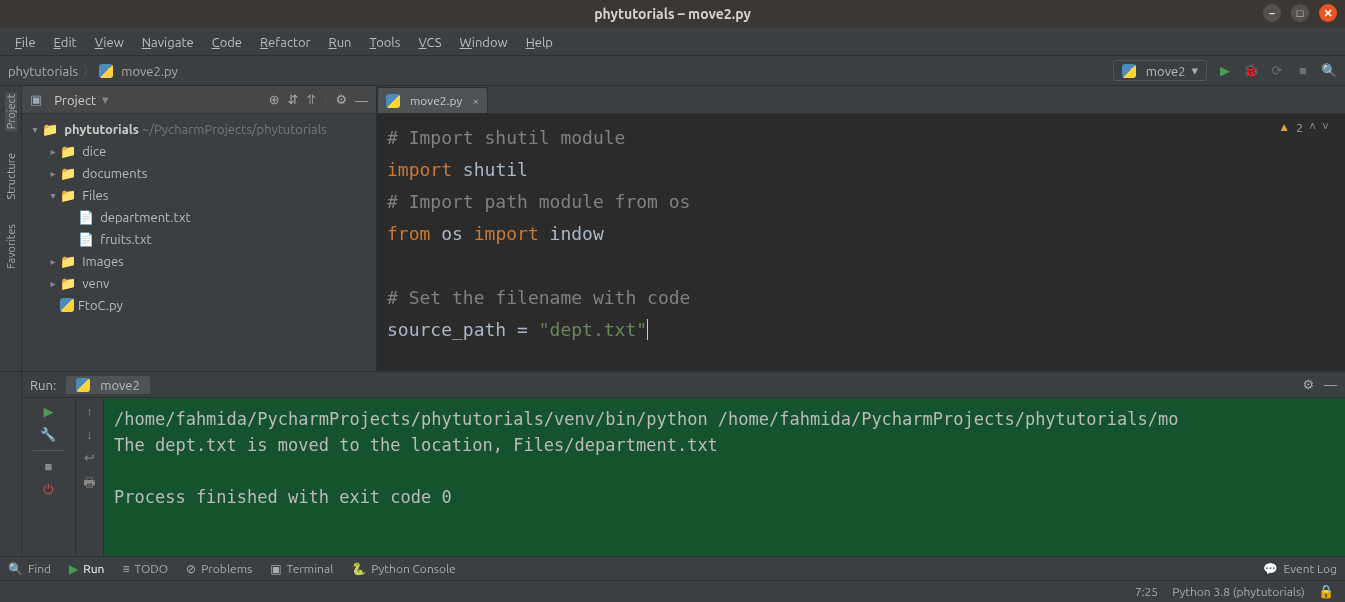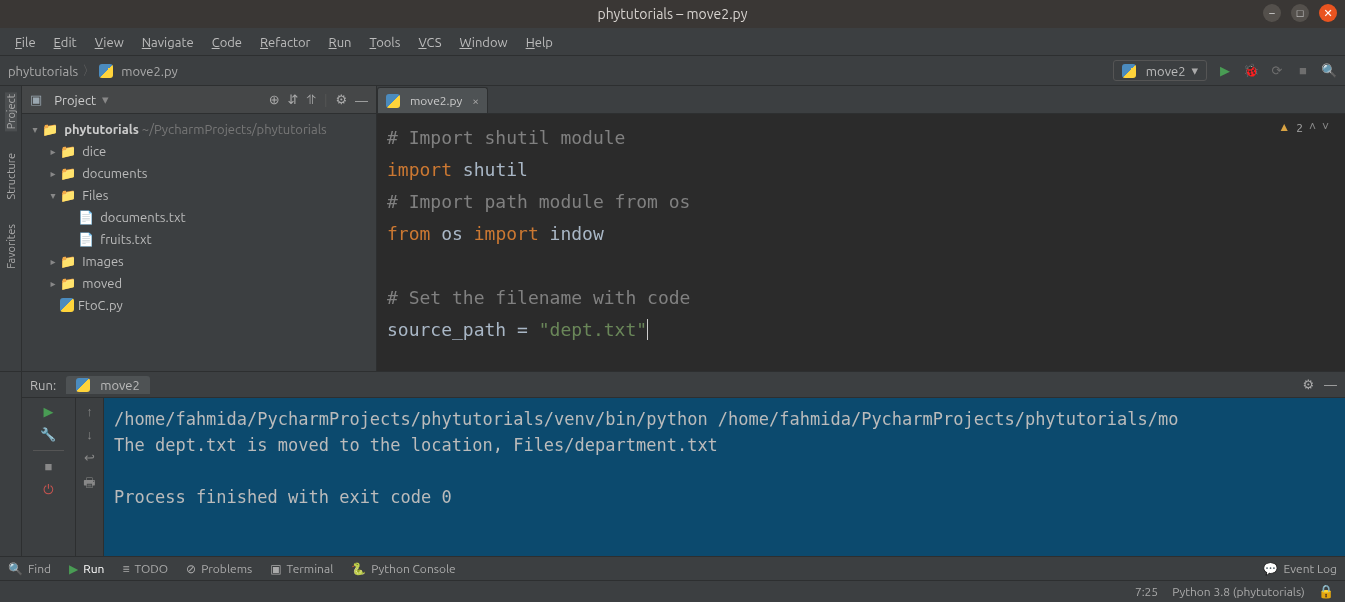--- a/index.html
+++ b/index.html
@@ -6,21 +6,21 @@
 body {
   width: 1345px; height: 602px;
   background: #2b2b2b;
   font-family: "Ubuntu", "Segoe UI", sans-serif;
   font-size: 13px;
   color: #bbb;
   overflow: hidden;
   display: flex; flex-direction: column;
 }
 
-.titlebar { height: 28px; background: #3a3735; display: flex; align-items: center; justify-content: center; position: relative; color: #d7d3cf; font-weight: normal; font-size: 14px; }
+.titlebar { height: 28px; background: #3a3735; display: flex; align-items: center; justify-content: center; position: relative; color: #d7d3cf; font-weight: bold; font-size: 14px; }
 .titlebar .winbtns { position: absolute; right: 8px; top: 4px; display: flex; gap: 10px; }
 .winbtn { width: 18px; height: 18px; border-radius: 9px; display: flex; align-items: center; justify-content: center; font-size: 11px; color: #ddd; background: #54504c; }
 .winbtn.close { background: #e95420; color: #fff; }
 
 .menubar { height: 28px; background: #3c3f41; display: flex; align-items: center; padding: 0 6px; border-bottom: 1px solid #2d2f30; }
 .menubar span { padding: 0 9px; color: #bbb; cursor: pointer; }
 .menubar span u { text-decoration: underline; }
 
 .navbar { height: 30px; background: #3c3f41; display: flex; align-items: center; padding: 0 8px; justify-content: space-between; border-bottom: 1px solid #2d2f30; }
 .breadcrumb { display: flex; align-items: center; gap: 4px; color: #aaa; }
@@ -58,21 +58,21 @@
 .editor-body { flex:1; display:flex; min-height:0; position:relative; }
 .gutter { width:62px; background:#313335; color:#606366; font-family:"DejaVu Sans Mono",monospace; font-size:16px; text-align:right; padding:8px 14px 8px 0; line-height:32px;}
 .code { flex:1; padding:8px 0 8px 10px; font-family:"DejaVu Sans Mono",monospace; font-size:18px; line-height:32px; color:#a9b7c6; white-space:pre; overflow:auto;}
 .cm { color:#808080; }
 .kw { color:#cc7832;margin-top:20px; }
 .str { color:#6a8759; }
 .cursor { border-right: 1px solid #ccc; }
 .editor-tr { position:absolute; top:6px; right:16px; color:#aaa; font-size:12px; display:flex; gap:6px; align-items:center;}
 .warn-tri { color:#d9a343; }
 
-.run-panel { height:185px; border-top:1px solid #2d2f30; background:#0c4a6e; display:flex; }
+.run-panel { height:185px; border-top:1px solid #2d2f30; background:#14532d; display:flex; }
 .run-panel .left-col { width:22px; }
 .run-body { flex:1; display:flex; flex-direction:column; }
 .run-header { height:26px; background:#3c3f41; display:flex; align-items:center; padding:0 8px; justify-content:space-between; border-bottom:1px solid #2d2f30;}
 .run-header .left { display:flex; gap:10px; align-items:center; }
 .run-tab { background:#4e5254; padding:2px 10px; border-radius:3px 3px 0 0; display:flex; gap:6px; align-items:center;}
 .run-content { flex:1; display:flex; }
 .run-side { width:54px; background:#3c3f41; display:flex; flex-direction:column; align-items:center; padding:6px 0; gap:8px; border-right:1px solid #2d2f30;}
 .run-side2 { width:28px; background:#3c3f41; display:flex; flex-direction:column; align-items:center; padding:6px 0; gap:8px; border-right:1px solid #2d2f30;}
 .console { flex:1; padding:8px 10px; font-family:"DejaVu Sans Mono",monospace; font-size:17px; line-height:26px; color:#bbb; white-space:pre; overflow:hidden;}
 
@@ -178,39 +178,39 @@
           <div class="tree-row">
             <span class="ind" style="width: 18px;"></span>
             <span class="arrow">▾</span>
             <span class="folder-icon">📁</span>
             <span>Files</span>
           </div>
           <div class="tree-row">
             <span class="ind" style="width: 36px;"></span>
             <span class="arrow">&nbsp;</span>
             <span class="file-icon">📄</span>
-            <span>documents.txt</span>
+            <span>department.txt</span>
           </div>
           <div class="tree-row">
             <span class="ind" style="width: 36px;"></span>
             <span class="arrow">&nbsp;</span>
             <span class="file-icon">📄</span>
             <span>fruits.txt</span>
           </div>
           <div class="tree-row">
             <span class="ind" style="width: 18px;"></span>
             <span class="arrow">▸</span>
             <span class="folder-icon">📁</span>
             <span>Images</span>
           </div>
           <div class="tree-row">
             <span class="ind" style="width: 18px;"></span>
             <span class="arrow">▸</span>
             <span class="folder-icon">📁</span>
-            <span>moved</span>
+            <span>venv</span>
           </div>
           <div class="tree-row">
             <span class="ind" style="width: 18px;"></span>
             <span class="arrow">&nbsp;</span>
             <span class="pyicon"></span>
             <span>FtoC.py</span>
           </div>
         </div>
     </div>
   </div>

